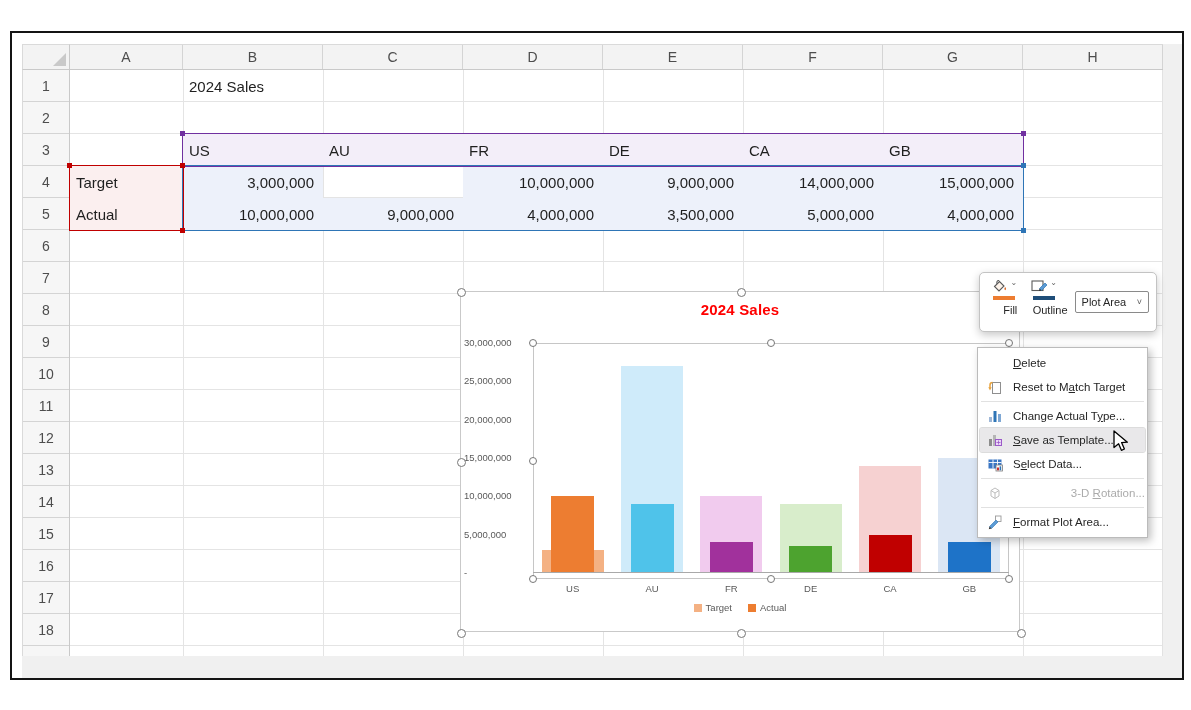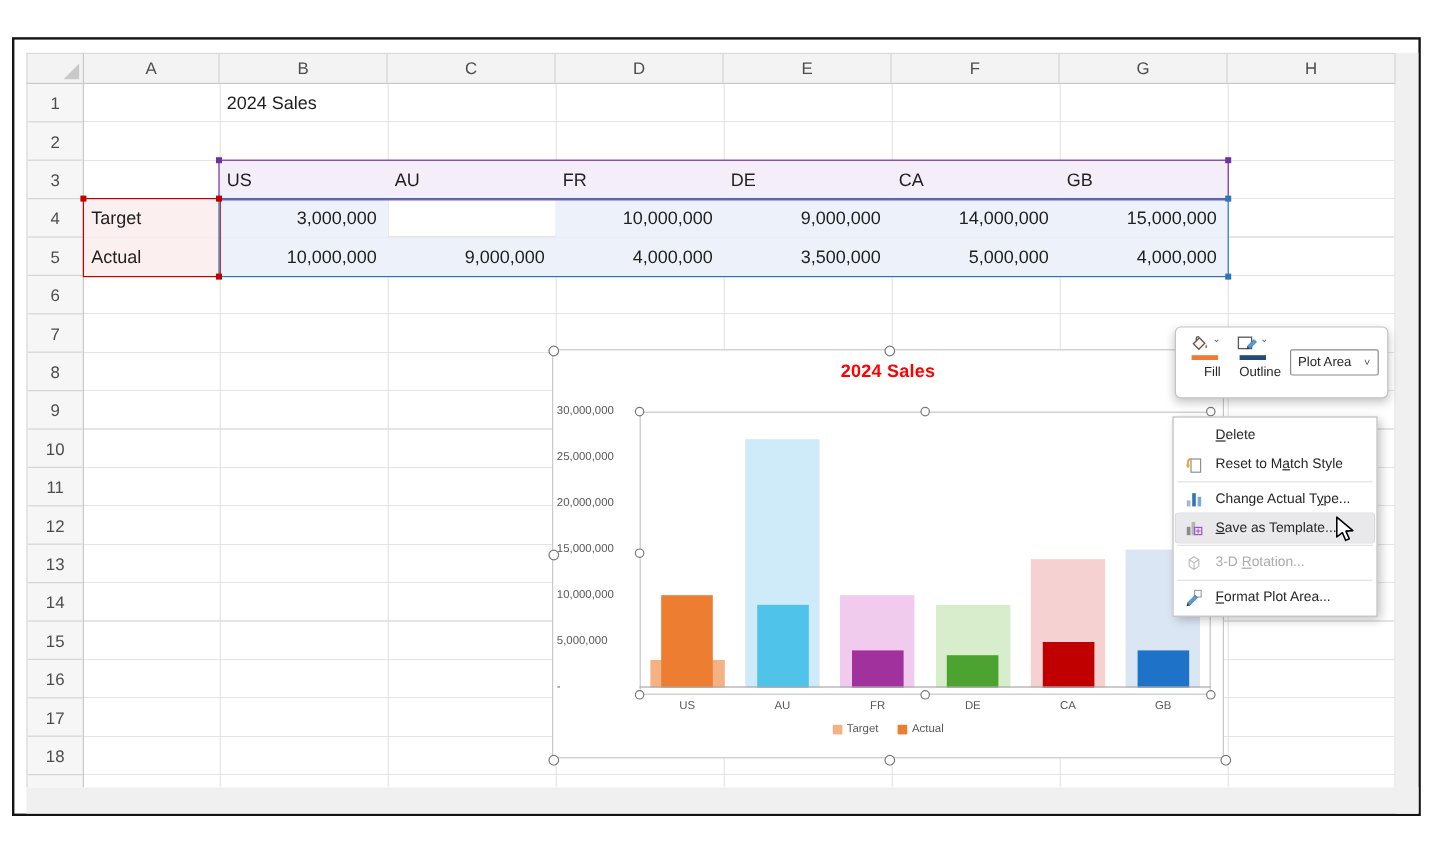--- a/index.html
+++ b/index.html
@@ -49,21 +49,21 @@
   .tb-icon-row{display:flex;align-items:flex-start;height:18px;}
   .tb-chev{font-size:8px;color:#666;margin-left:1px;line-height:10px;}
   .tb-swatch{width:22px;height:4px;margin-top:0px;}
   .tb-label{font-size:11px;color:#262626;margin-top:4px;margin-left:13px;}
   .tb-combo{margin-left:8px;margin-top:13px;width:86px;height:22px;border:1px solid #8A8A8A;border-radius:2px;background:#fff;display:flex;align-items:center;justify-content:space-between;padding:0 6px;font-size:11px;color:#262626;box-sizing:border-box;}
   .combo-chev{font-size:9px;color:#555;}
   
   .context-menu{position:absolute;left:977px;top:347px;width:171px;background:#fff;border:1px solid #BBBBBB;box-shadow:3px 3px 8px rgba(0,0,0,.25);z-index:6;padding:3px 2px;box-sizing:border-box;font-size:11.5px;color:#262626;}
   .menu-item{height:24px;display:flex;align-items:center;border-radius:2px;}
   .menu-item.hover{background:#E9E8EA;outline:1px solid #DCDCDC;}
-  .menu-item.disabled{color:#ABABAB;}
+  .menu-item.disabled{color:#ABABAB;justify-content:space-between;}
   .menu-icon{width:22px;margin-left:4px;display:flex;justify-content:center;}
   .menu-label{margin-left:7px;white-space:nowrap;}
   .menu-label u{text-decoration:underline;}
   .menu-sep{height:1px;background:#E1E1E1;margin:2px 1px;}
   .cursor{position:absolute;left:1112px;top:430px;z-index:8;}
 </style>
 </head>
 <body>
 
 <div class="frame"></div>
@@ -262,21 +262,21 @@
     <span class="menu-label"><span></span><u>D</u><span>elete</span></span>
   </div>
   <div class="menu-item">
     <span class="menu-icon">
       <svg width="16" height="16" viewBox="0 0 16 16">
         <rect x="5.5" y="3.5" width="8" height="11" fill="#fff" stroke="#8f8f8f"></rect>
         <path d="M3 9 V6 Q3 3.5 5.5 3.5" fill="none" stroke="#E8A33D" stroke-width="1.5"></path>
         <path d="M1.3 8.2 L4.7 8.2 L3 11.4 Z" fill="#E8A33D"></path>
       </svg>
     </span>
-    <span class="menu-label"><span>Reset to M</span><u>a</u><span>tch Style</span></span>
+    <span class="menu-label"><span>Reset to M</span><u>a</u><span>tch Target</span></span>
   </div>
   <div class="menu-sep"></div>
   <div class="menu-item">
     <span class="menu-icon">
       <svg width="16" height="16" viewBox="0 0 16 16">
         <rect x="2" y="9" width="3" height="5" fill="#9FB8D8"></rect>
         <rect x="6.5" y="3" width="3" height="11" fill="#2E75B6"></rect>
         <rect x="11" y="6" width="3" height="8" fill="#7FA8D4"></rect>
       </svg>
     </span>
@@ -286,20 +286,32 @@
     <span class="menu-icon">
       <svg width="16" height="16" viewBox="0 0 16 16">
         <rect x="2" y="7" width="3" height="7" fill="#8C8C8C"></rect>
         <rect x="6" y="3" width="3" height="11" fill="#B5B5B5"></rect>
         <rect x="8.5" y="7.5" width="6" height="6" fill="#EBD8F7" stroke="#9B59C8"></rect>
         <path d="M9.5 10.5 h4 M11.5 8.5 v4" stroke="#9B59C8" stroke-width=".8"></path>
       </svg>
     </span>
     <span class="menu-label"><span></span><u>S</u><span>ave as Template...</span></span>
   </div>
+  <div class="menu-item">
+    <span class="menu-icon">
+      <svg width="16" height="16" viewBox="0 0 16 16">
+        <rect x="1.5" y="3.5" width="13" height="9" fill="#3A76C4"></rect>
+        <path d="M1.5 6.5 H14.5 M6 3.5 V12.5 M10.5 3.5 V12.5" stroke="#fff" stroke-width=".9"></path>
+        <rect x="9" y="9" width="6.5" height="6" fill="#fff" stroke="#7a7a7a" stroke-width=".8"></rect>
+        <rect x="10.2" y="11.5" width="1.6" height="2.8" fill="#C00000"></rect>
+        <rect x="12.6" y="10.3" width="1.6" height="4" fill="#2E75B6"></rect>
+      </svg>
+    </span>
+    <span class="menu-label"><span>S</span><u>e</u><span>lect Data...</span></span>
+  </div>
   <div class="menu-sep"></div>
   <div class="menu-item disabled">
     <span class="menu-icon">
       <svg width="16" height="16" viewBox="0 0 16 16">
         <path d="M4 5.5 L8 3 L12 5.5 L12 11 L8 13.5 L4 11 Z M4 5.5 L8 8 L12 5.5 M8 8 V13.5" fill="none" stroke="#BDBDBD" stroke-width="1"></path>
       </svg>
     </span>
     <span class="menu-label"><span>3-D </span><u>R</u><span>otation...</span></span>
   </div>
   <div class="menu-sep"></div>

